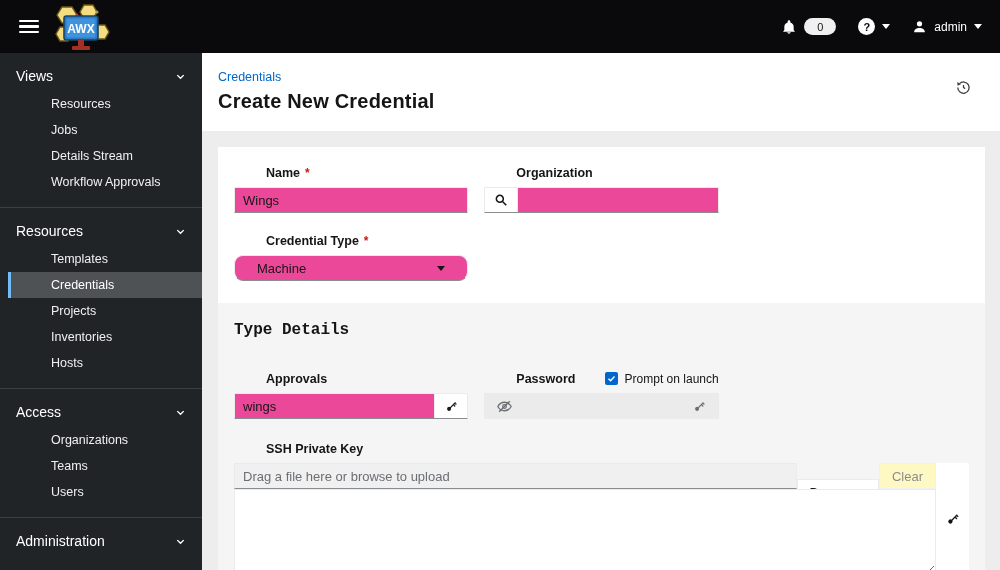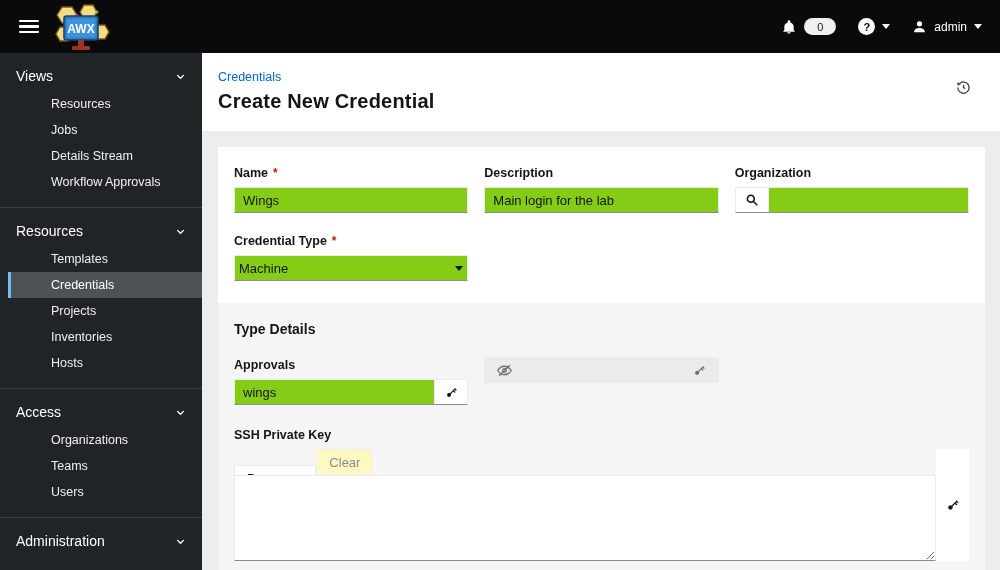--- a/index.html
+++ b/index.html
@@ -39,37 +39,37 @@
   .history-btn { position: absolute; right: 28px; top: 26px; background: none; border: none; cursor: pointer; color: #3c3f42; display: flex; }
   .header-gap { height: 16px; flex-shrink: 0; }
 
   .card { margin: 0 15px 0 16px; display: flex; flex-direction: column; flex: 1; overflow: hidden; }
   .card-top { background: #fff; padding: 18px 16px 22px; }
   .card-sub { background: #f5f5f5; padding: 18px 16px; flex: 1; overflow: hidden; }
 
   .grid3 { display: grid; grid-template-columns: 1fr 1fr 1fr; column-gap: 16px; }
   .col1 { width: calc((100% - 32px) / 3); }
 
-  .label-row { display: flex; align-items: center; gap: 5px; margin-bottom: 7px; height: 15px; }
+  .label-row { display: flex; align-items: center; gap: 5px; margin-bottom: 7px; height: 15px; margin-left: 32px; }
   .lbl { font-size: 12.5px; font-weight: 700; color: #151515; }
   .req { color: #c9190b; font-weight: 700; font-size: 12px; }
 
-  .pf-input, .pf-select, .input-group { height: 26px; background: #84cc16; border: 1px solid #ebebeb; border-bottom-color: #8a8d90; font-size: 13px; color: #151515; width: 100%; font-family: "Liberation Sans", sans-serif; }
+  .pf-input, .pf-select, .input-group { height: 26px; background: #ec4899; border: 1px solid #ebebeb; border-bottom-color: #8a8d90; font-size: 13px; color: #151515; width: 100%; font-family: "Liberation Sans", sans-serif; }
   .pf-input { padding: 0 8px; outline: none; }
-  .pf-select { display: flex; align-items: center; justify-content: space-between; padding: 0 4px; cursor: pointer; }
+  .pf-select { display: flex; align-items: center; justify-content: space-between; padding: 0 22px; cursor: pointer; border-radius: 9px; }
   .select-caret { width: 0; height: 0; border-left: 4.5px solid transparent; border-right: 4.5px solid transparent; border-top: 5.5px solid #151515; }
 
   .input-group { display: flex; align-items: stretch; padding: 0; }
   .input-group .pf-input { border: none; height: 100%; flex: 1; }
   .icon-btn { width: 33px; background: #fff; border: none; border-left: 1px solid #ebebeb; display: flex; align-items: center; justify-content: center; cursor: pointer; color: #151515; flex-shrink: 0; }
   .icon-btn.lead { border-left: none; border-right: 1px solid #ebebeb; }
 
   .row2 { margin-top: 20px; }
 
-  .sub-heading { font-size: 14px; font-weight: 700; margin-bottom: 20px; }
+  .sub-heading { font-size: 16px; font-weight: 700; margin-bottom: 32px; font-family: Liberation Mono, monospace; }
 
   .pw-label-row { justify-content: space-between; }
   .checkbox-wrap { display: flex; align-items: center; gap: 7px; cursor: pointer; }
   .checkbox { width: 13px; height: 13px; background: #0066cc; border-radius: 2px; display: flex; align-items: center; justify-content: center; flex-shrink: 0; }
   .checkbox svg { display: block; }
   .checkbox-label { font-size: 12px; font-weight: 400; color: #151515; }
   .disabled-field { height: 26px; background: #ebebeb; display: flex; align-items: center; justify-content: space-between; padding: 0 12px; color: #6a6e73; }
 
   .ssh-block { margin-top: 22px; }
   .ssh-row { display: flex; align-items: stretch; }
@@ -216,26 +216,20 @@
         <div class="grid3">
           <div class="field">
             <div class="label-row">
               <span class="lbl">Name</span>
               <span class="req">*</span>
             </div>
             <input class="pf-input" type="text" value="Wings" style="">
           </div>
           <div class="field">
             <div class="label-row">
-              <span class="lbl">Description</span>
-            </div>
-            <input class="pf-input" type="text" value="Main login for the lab" style="">
-          </div>
-          <div class="field">
-            <div class="label-row">
               <span class="lbl">Organization</span>
             </div>
             <div class="input-group">
               <button class="icon-btn lead">
                 <svg width="14" height="14" viewBox="0 0 24 24" fill="none" stroke="currentColor" stroke-width="2.6">
                   <circle cx="10" cy="10" r="6"></circle>
                     <path d="M14.6 14.6L21 21"></path>
                 </svg>
               </button>
               <input class="pf-input" type="text" value="" style="">
@@ -270,20 +264,31 @@
                     <circle cx="6.5" cy="12" r="3.2"></circle>
                     <rect x="9" y="11.1" width="12" height="1.9"></rect>
                     <rect x="15.3" y="12.6" width="1.9" height="3.6"></rect>
                     <rect x="18.8" y="12.6" width="1.9" height="2.7"></rect>
                   </g>
                 </svg>
               </button>
             </div>
           </div>
           <div class="field">
+            <div class="label-row pw-label-row">
+              <span class="lbl">Password</span>
+              <span class="checkbox-wrap">
+                <span class="checkbox">
+                  <svg width="9" height="9" viewBox="0 0 24 24" fill="none" stroke="#fff" stroke-width="4">
+                      <path d="M4 12.5l5.5 5.5L20 6.5"></path>
+                    </svg>
+                </span>
+                <span class="checkbox-label">Prompt on launch</span>
+              </span>
+            </div>
             <div class="disabled-field">
               <svg width="17" height="17" viewBox="0 0 24 24" fill="none" stroke="#6a6e73" stroke-width="1.8">
                 <path d="M2.5 12s3.5-6 9.5-6 9.5 6 9.5 6-3.5 6-9.5 6-9.5-6-9.5-6z"></path>
                 <circle cx="12" cy="12" r="2.6"></circle>
                 <path d="M4.5 19.5l15-15"></path>
               </svg>
               <svg width="15" height="15" viewBox="0 0 24 24">
                 <g transform="rotate(-45 12 12)" fill="#6a6e73">
                   <circle cx="6.5" cy="12" r="3.2"></circle>
                   <rect x="9" y="11.1" width="12" height="1.9"></rect>
@@ -296,20 +301,21 @@
           <div></div>
         </div>
 
         <div class="ssh-block">
           <div class="label-row">
             <span class="lbl">SSH Private Key</span>
           </div>
           <div class="ssh-row">
             <div class="ssh-left">
               <div class="upload-row">
+                <input class="upload-filename" type="text" placeholder="Drag a file here or browse to upload" style="">
                 <button class="btn btn-control">Browse…</button>
                 <button class="btn btn-disabled">Clear</button>
               </div>
               <textarea class="ssh-textarea" style=""></textarea>
             </div>
             <button class="ssh-key-btn">
               <svg width="16" height="16" viewBox="0 0 24 24">
                 <g transform="rotate(-45 12 12)" fill="currentColor">
                   <circle cx="6.5" cy="12" r="3.2"></circle>
                   <rect x="9" y="11.1" width="12" height="1.9"></rect>

